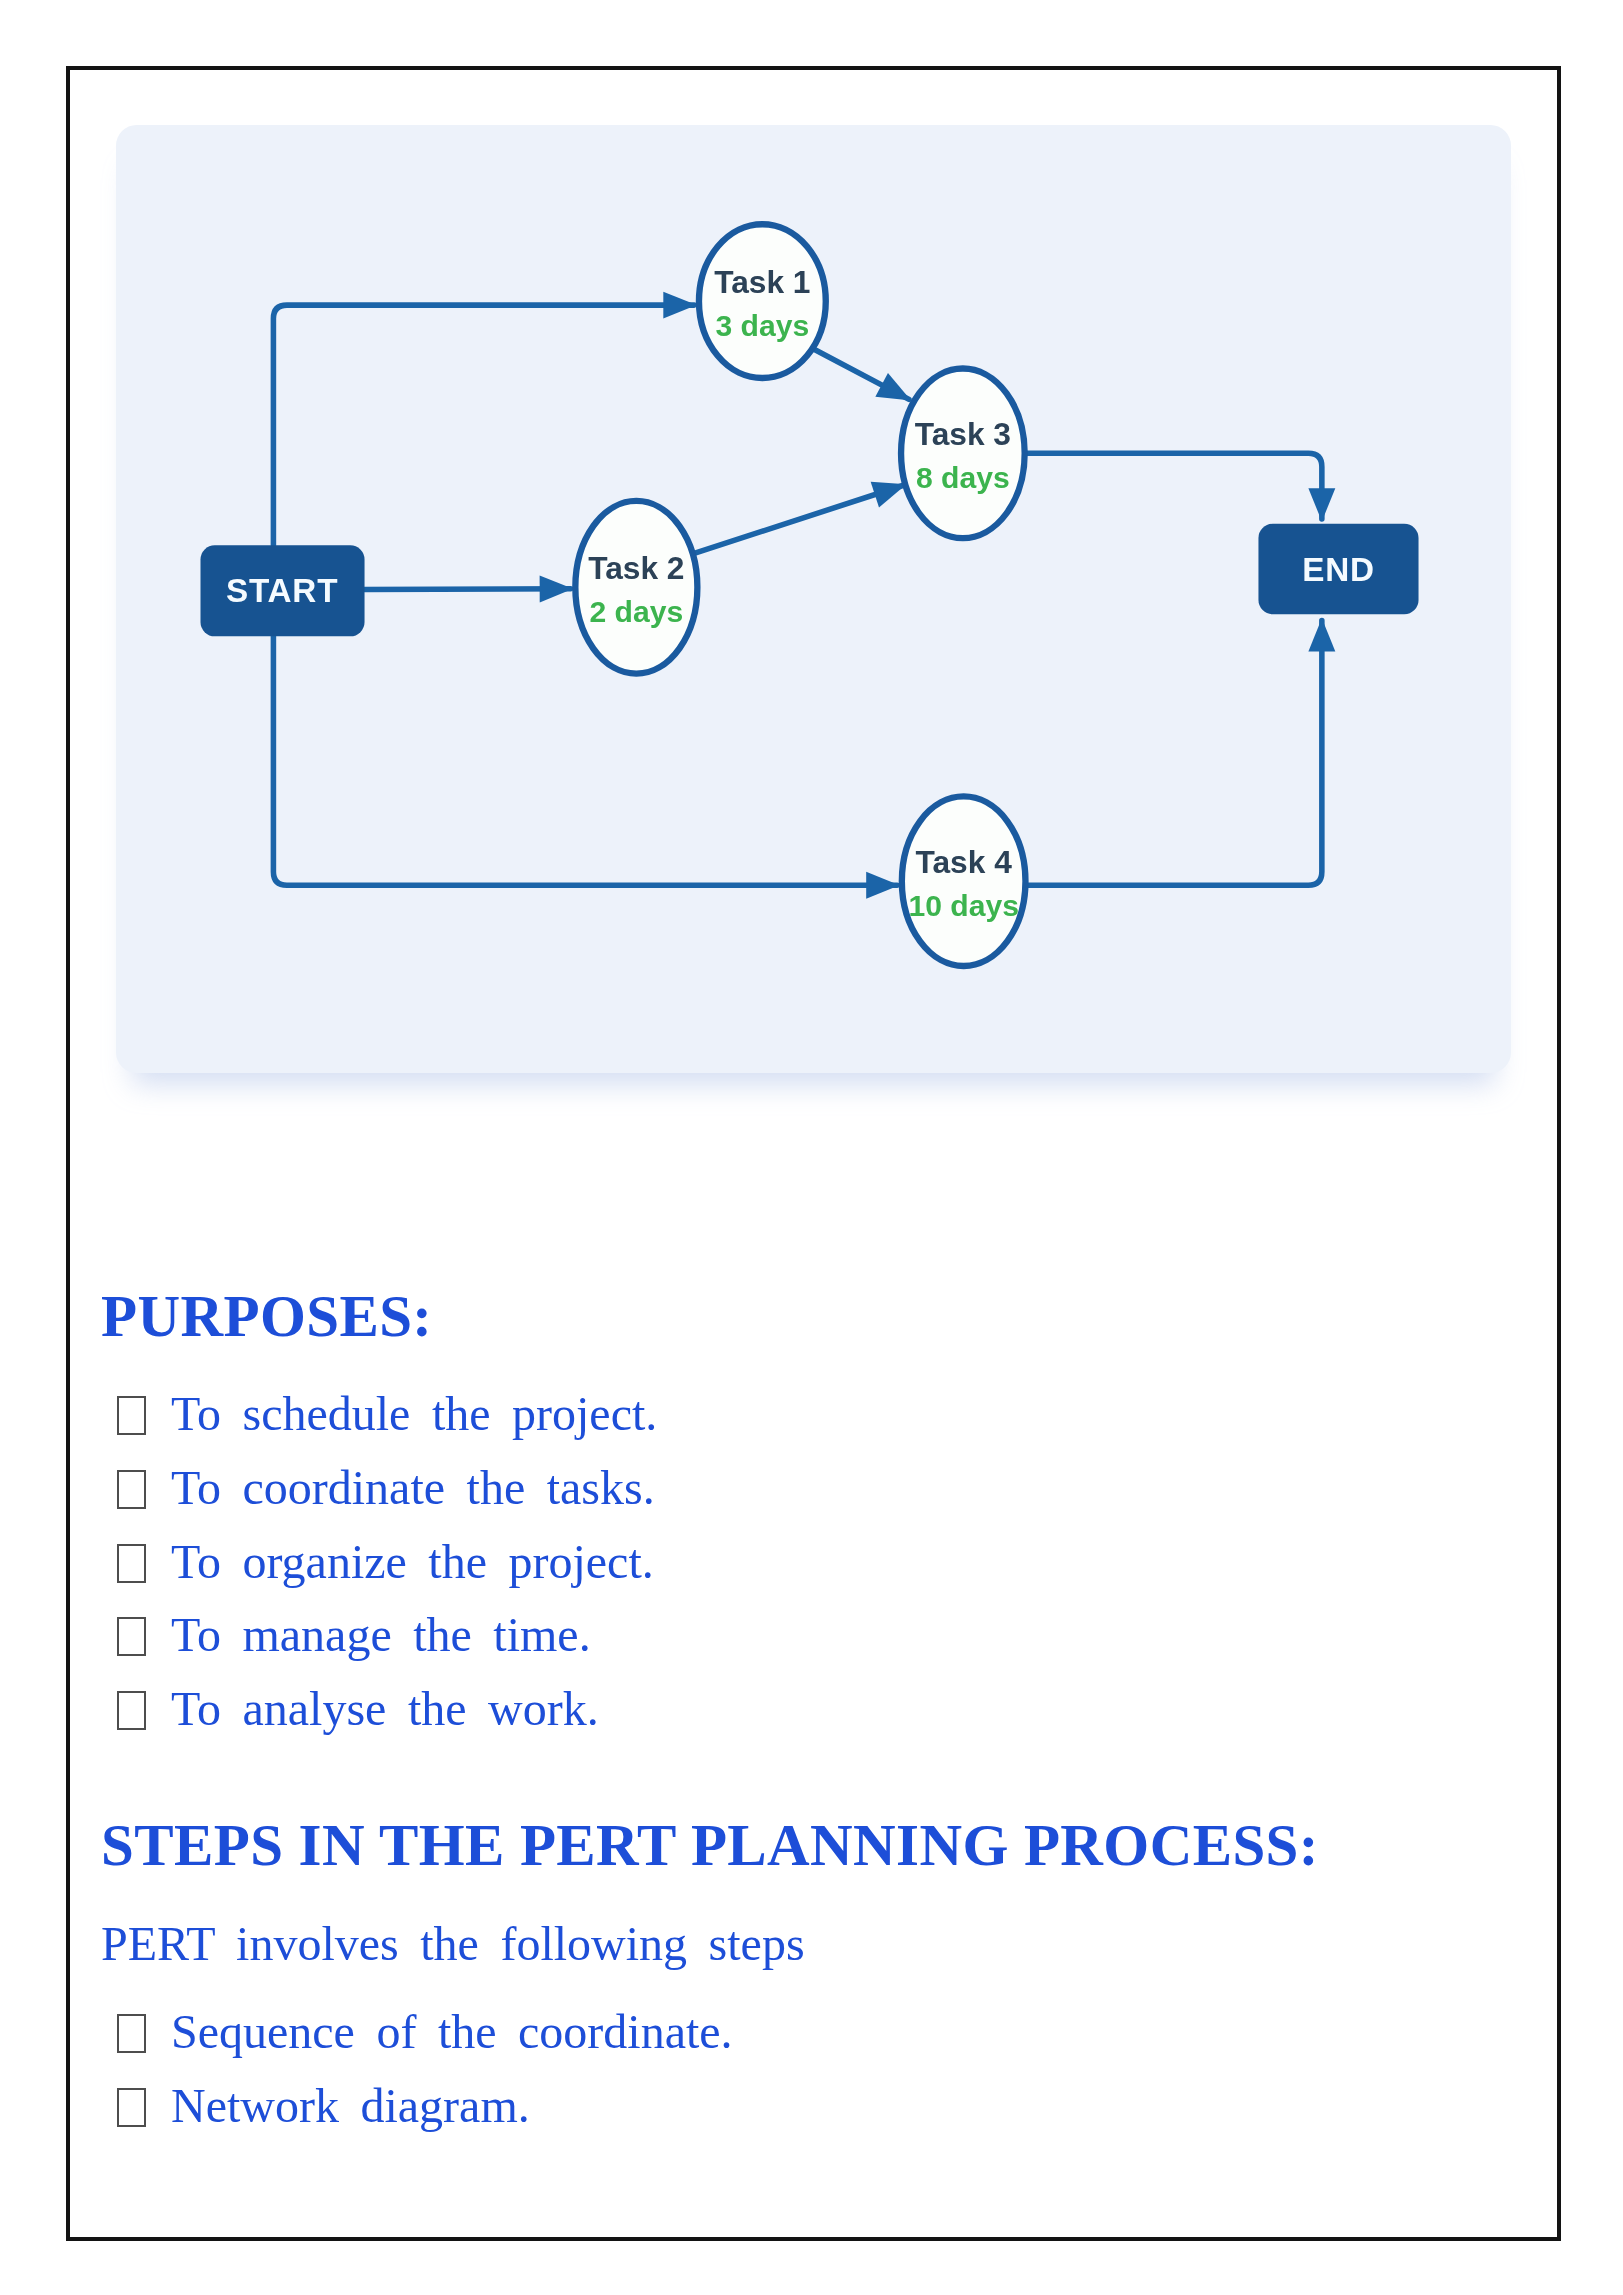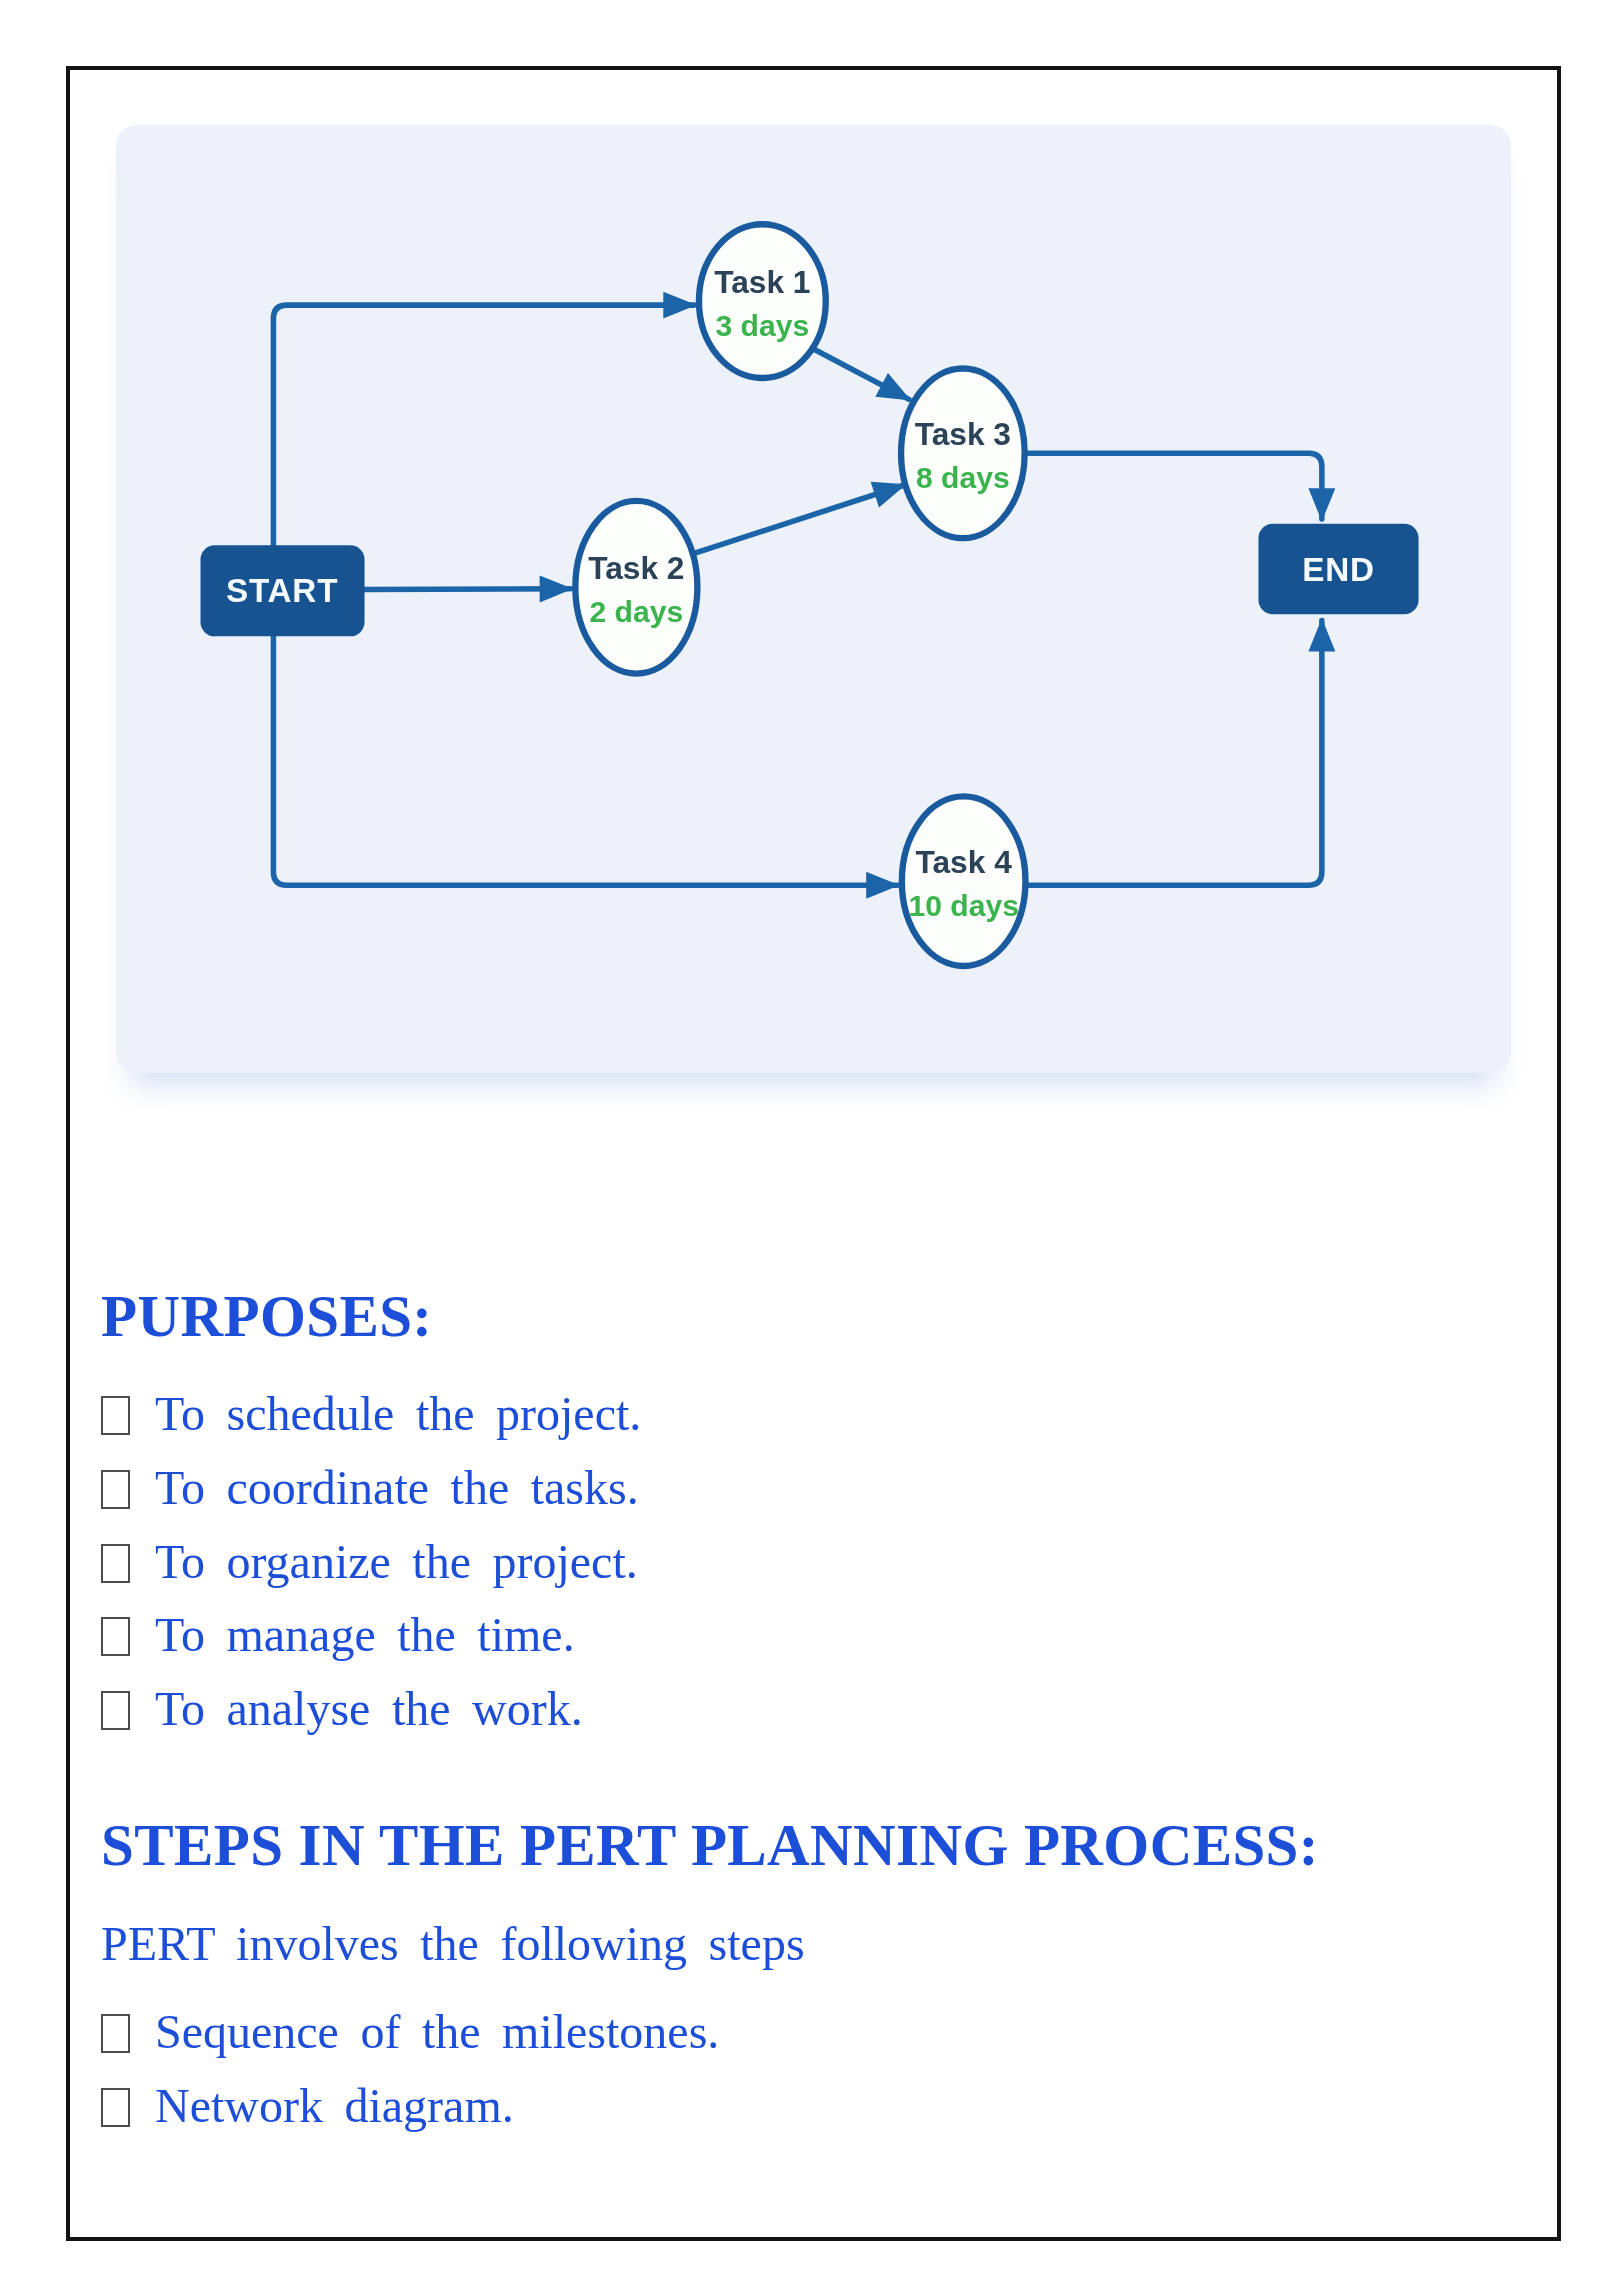--- a/index.html
+++ b/index.html
@@ -90,20 +90,21 @@
     padding: 0;
   }
   ul.bullet-list li {
     display: flex;
     align-items: center;
     gap: 25px;
     font-size: 48px;
     line-height: 1.08;
     margin-bottom: 22px;
     word-spacing: 9.5px;
+    margin-left: 16px;
   }
   .sq-bullet {
     display: inline-block;
     width: 25px;
     height: 35px;
     border: 2.4px solid #4d4d4d;
     flex-shrink: 0;
     margin-top: 3.2px;
     background: transparent;
   }
@@ -194,21 +195,21 @@
       </li>
     </ul>
   </div>
 
   <div id="steps" class="text-section">
     <h2 class="section-heading">STEPS IN THE PERT PLANNING PROCESS:</h2>
     <p class="intro-line"><b>PERT</b><span> involves the following steps</span></p>
     <ul class="bullet-list">
       <li>
         <span class="sq-bullet"></span>
-        <span>Sequence of the milestones.</span>
+        <span>Sequence of the coordinate.</span>
       </li>
       <li>
         <span class="sq-bullet"></span>
         <span>Network diagram.</span>
       </li>
     </ul>
   </div>
 
 </div>
 

